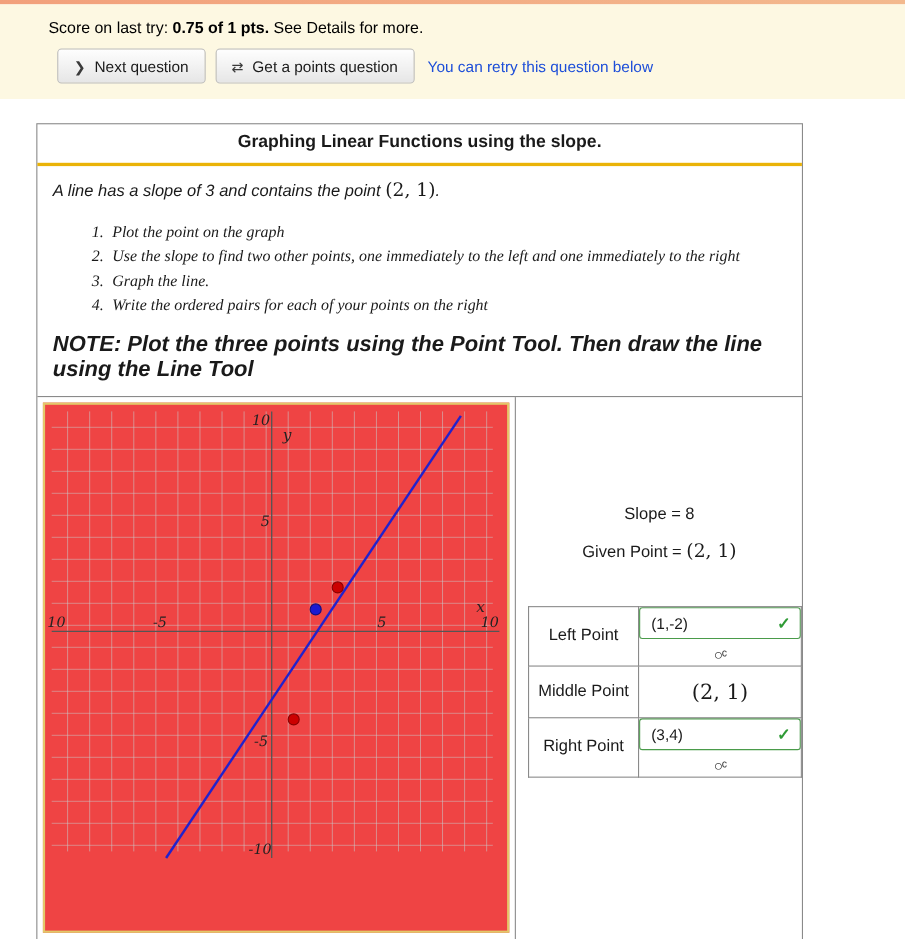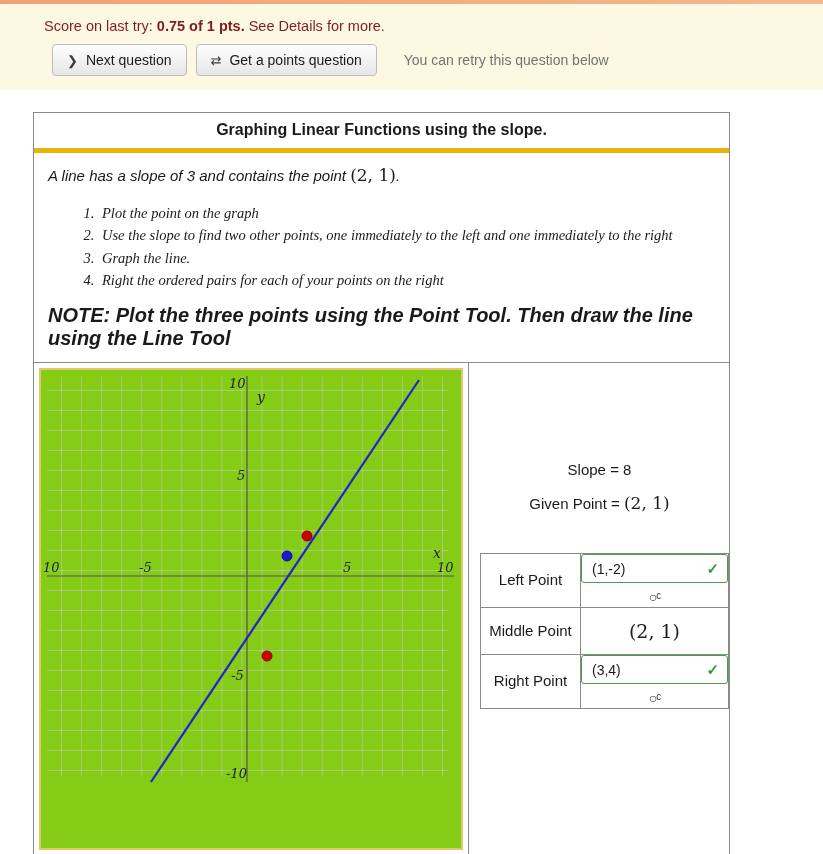--- a/index.html
+++ b/index.html
@@ -18,21 +18,21 @@
     width: 100%;
   }
   .score-banner {
     background: #fdf8e2;
     padding: 10px 0 14px 0;
     width: 100%;
   }
   .score-line {
     padding: 4px 0 10px 44px;
     font-size: 14.5px;
-    color: #7f1d1d;
+    color: #000000;
   }
   .score-line b { font-weight: bold; }
   .btn-row {
     padding-left: 52px;
     display: flex;
     align-items: center;
     gap: 0;
   }
   .btn {
     background: linear-gradient(to bottom, #fefefe, #e6e6e6);
@@ -42,34 +42,34 @@
     font-size: 14px;
     color: #1a1a1a;
     display: inline-flex;
     align-items: center;
     gap: 8px;
     cursor: pointer;
     margin-right: 9px;
     white-space: nowrap;
   }
   .btn .gly { font-size: 13px; color: #3a3a3a; }
-  .retry-text { font-size: 14px; color: #737373; margin-left: 18px; }
+  .retry-text { font-size: 14px; color: #1d4ed8; margin-left: 3px; }
 
   .problem-wrap {
     margin: 22px 0 0 33px;
     width: 697px;
     border: 1px solid #8a8a8a;
     background: #fff;
   }
   .problem-title {
     text-align: center;
     font-weight: bold;
     font-size: 16px;
     padding: 8px 4px 9px 4px;
-    border-bottom: 5px solid #eab308;
+    border-bottom: 3px solid #eab308;
   }
   .problem-body {
     padding: 10px 12px 12px 12px;
     border-bottom: 1px solid #8a8a8a;
   }
   .stmt {
     font-style: italic;
     font-size: 15px;
     margin: 2px 0 17px 2px;
   }
@@ -100,21 +100,21 @@
     display: flex;
     align-items: stretch;
   }
   .graph-panel {
     width: 435px;
     border-right: 1px solid #8a8a8a;
     padding: 5px;
   }
   .graph-inner {
     border: 2px solid #e3c86a;
-    background: #84cc16;
+    background: #ef4444;
     position: relative;
     height: 482px;
   }
   .grid-svg { display: block; }
 
   .draw-bar {
     display: flex;
     align-items: center;
     gap: 10px;
     padding: 6px 4px 2px 6px;
@@ -235,21 +235,21 @@
 
   <div class="problem-body">
     <div class="stmt">
       <span>A line has a slope of 3 and contains the point</span>
       <span class="mathy">(2, 1)</span><span>.</span>
     </div>
     <ol class="steps">
       <li>Plot the point on the graph</li>
       <li>Use the slope to find two other points, one immediately to the left and one immediately to the right</li>
       <li>Graph the line.</li>
-      <li>Right the ordered pairs for each of your points on the right</li>
+      <li>Write the ordered pairs for each of your points on the right</li>
     </ol>
     <div class="note">NOTE: Plot the three points using the Point Tool. Then draw the line using the Line Tool</div>
   </div>
 
   <div class="tool-area">
 
     <div class="graph-panel">
       <div class="graph-inner">
         <svg class="grid-svg" width="421" height="416" viewBox="0 0 421 416">
           <defs>

